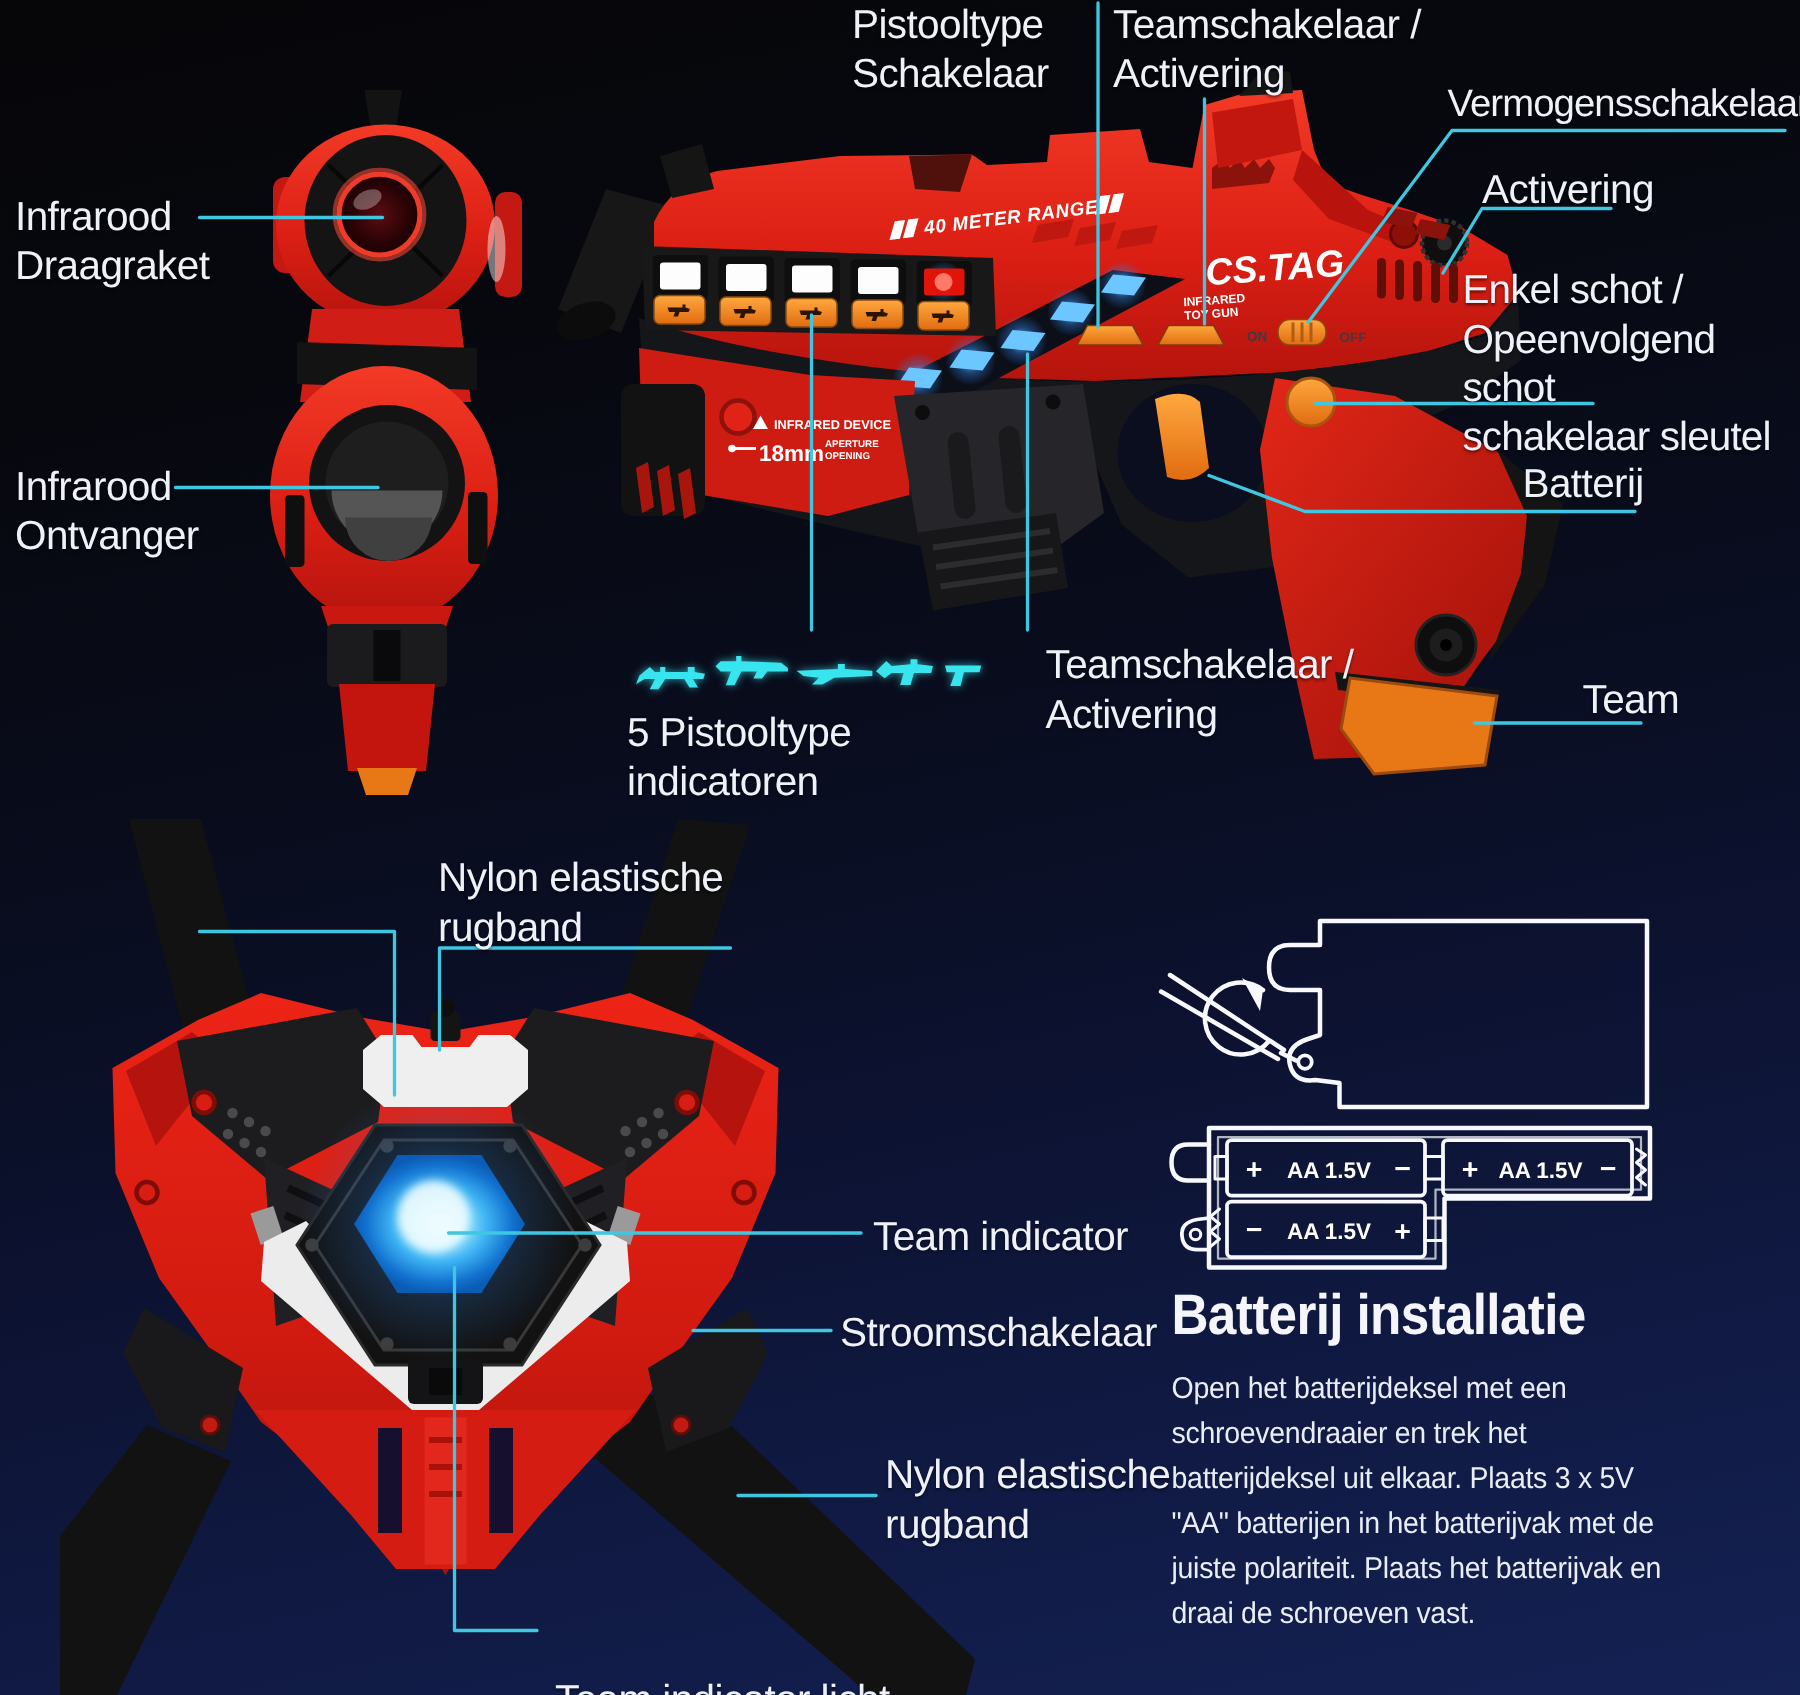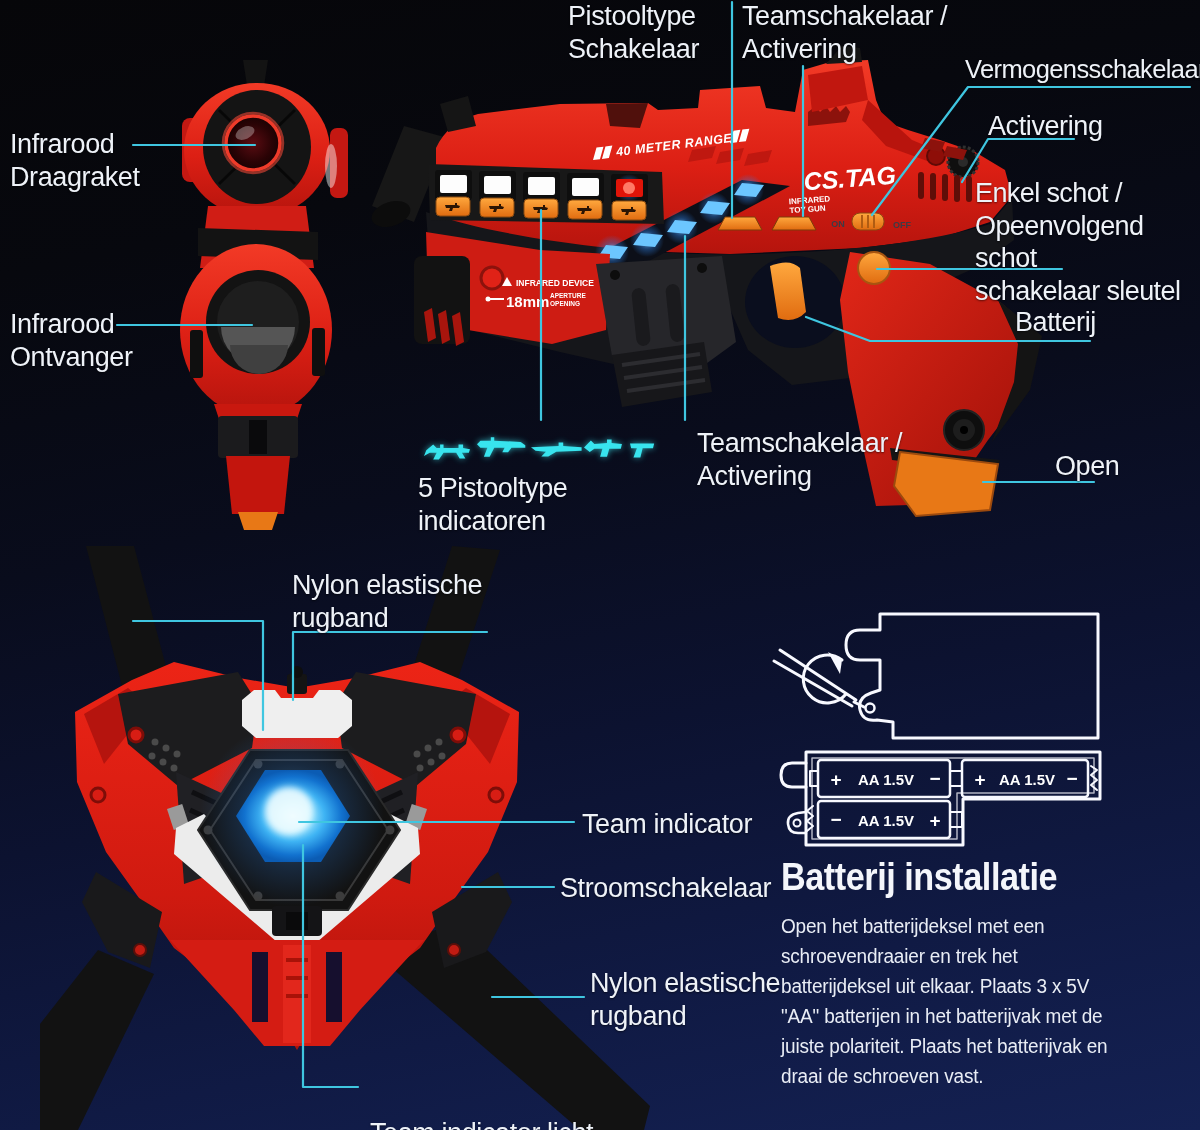--- a/index.html
+++ b/index.html
@@ -411,21 +411,21 @@
   <div class="co right" style="left:568px;top:0px;width:150px;">Pistooltype
 Schakelaar</div>
   <div class="co" style="left:742px;top:0px;width:230px;">Teamschakelaar /
 Activering</div>
   <div class="co" style="left:965px;top:54px;white-space:nowrap;font-size:25.5px;letter-spacing:-0.6px;">Vermogensschakelaar</div>
   <div class="co" style="left:988px;top:110px;white-space:nowrap;">Activering</div>
   <div class="co" style="left:975px;top:177px;width:230px;letter-spacing:-0.6px;">Enkel schot /
 Opeenvolgend schot
 schakelaar sleutel</div>
   <div class="co" style="left:1015px;top:306px;">Batterij</div>
-  <div class="co" style="left:1055px;top:450px;">Open</div>
+  <div class="co" style="left:1055px;top:450px;">Team</div>
   <div class="co" style="left:697px;top:427px;width:230px;">Teamschakelaar /
 Activering</div>
   <div class="co center" style="left:418px;top:472px;width:250px;">5 Pistooltype
 indicatoren</div>
   <div class="co" style="left:292px;top:569px;width:200px;">Nylon elastische
 rugband</div>
   <div class="co" style="left:582px;top:808px;white-space:nowrap;">Team indicator</div>
   <div class="co" style="left:560px;top:872px;white-space:nowrap;">Stroomschakelaar</div>
   <div class="co" style="left:590px;top:967px;width:200px;">Nylon elastische
 rugband</div>

